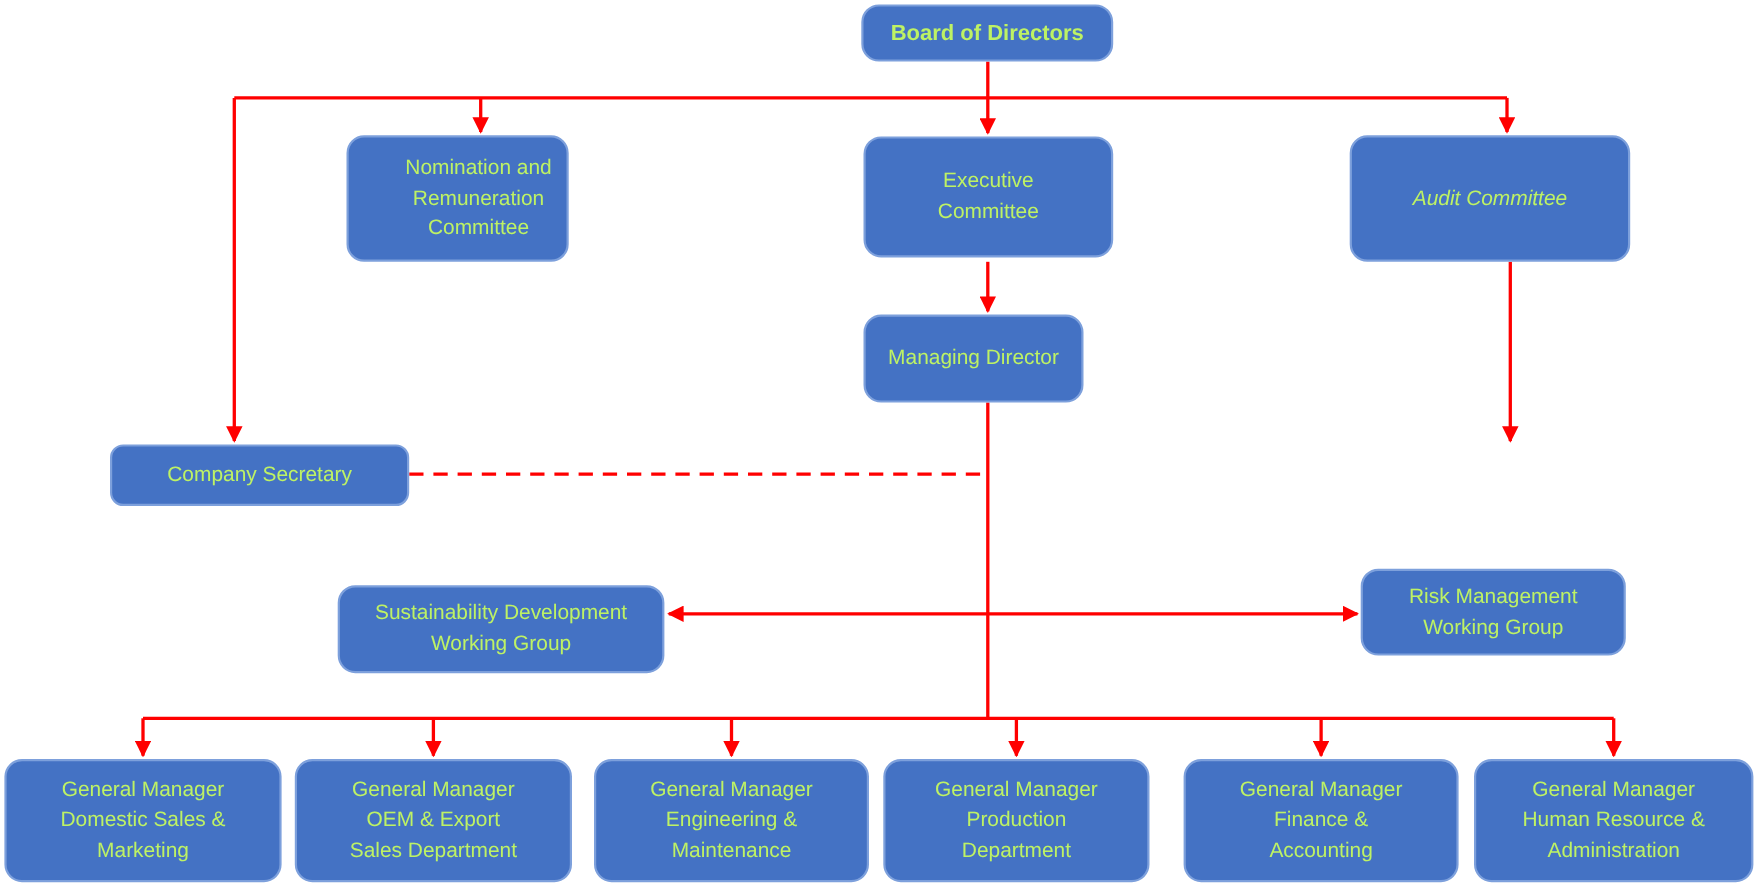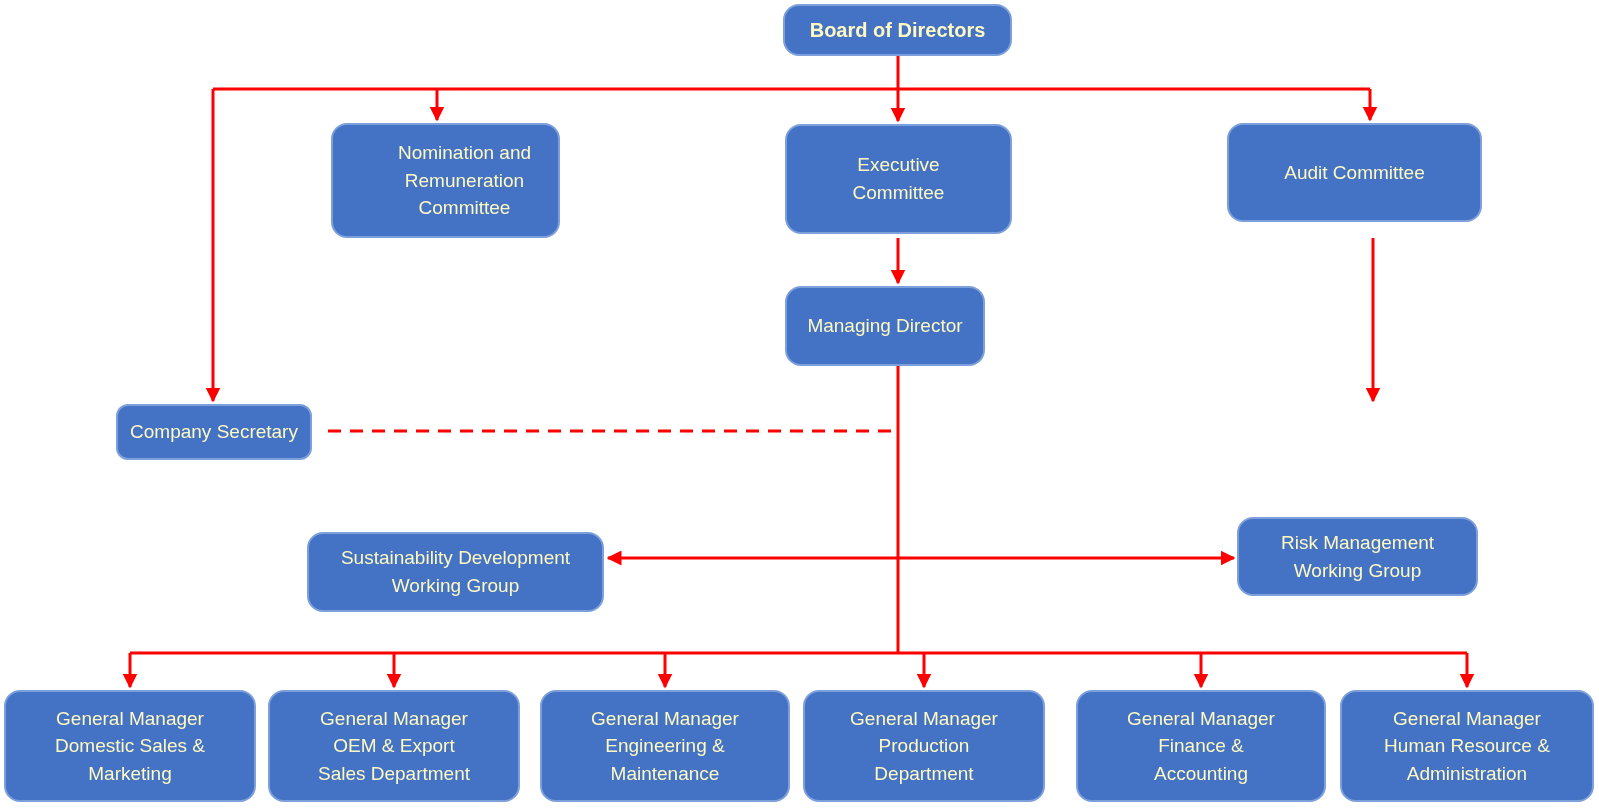--- a/index.html
+++ b/index.html
@@ -16,38 +16,38 @@
     left: 0; top: 0;
     width: 1599px; height: 810px;
     pointer-events: none;
   }
   .node {
     position: absolute;
     box-sizing: border-box;
     background: #4472C4;
     border: 2px solid #7DA0DC;
     border-radius: 16px;
-    color: #fef9c3;
+    color: #bef264;
     display: flex;
     align-items: center;
     justify-content: center;
     text-align: center;
     font-size: 19px;
     line-height: 1.45;
     white-space: pre-line;
     padding: 2px 6px;
   }
   .node.small { border-radius: 12px; }
 
   .board        { left: 783px;  top: 4px;   width: 229px; height: 52px; font-weight: 700; font-size: 20px; }
-  .nomination   { left: 331px;  top: 123px; width: 229px; height: 115px; padding-left: 44px; }
+  .nomination   { left: 315px;  top: 123px; width: 202px; height: 115px; padding-left: 44px; }
   .executive    { left: 785px;  top: 124px; width: 227px; height: 110px; }
-  .audit        { left: 1227px; top: 123px; width: 255px; height: 99px; }
+  .audit        { left: 1227px; top: 123px; width: 255px; height: 115px; font-style: italic; }
   .managing     { left: 785px;  top: 286px; width: 200px; height: 80px; }
-  .companysec   { left: 116px;  top: 404px; width: 196px; height: 56px; }
+  .companysec   { left: 100px;  top: 404px; width: 272px; height: 56px; }
   .internalaud  { left: 1245px; top: 404px; width: 227px; height: 56px; }
   .sustain      { left: 307px;  top: 532px; width: 297px; height: 80px; }
   .riskwg       { left: 1237px; top: 517px; width: 241px; height: 79px; }
   .gm1 { left: 4px;    top: 690px; width: 252px; height: 112px; }
   .gm2 { left: 268px;  top: 690px; width: 252px; height: 112px; }
   .gm3 { left: 540px;  top: 690px; width: 250px; height: 112px; }
   .gm4 { left: 803px;  top: 690px; width: 242px; height: 112px; }
   .gm5 { left: 1076px; top: 690px; width: 250px; height: 112px; }
   .gm6 { left: 1340px; top: 690px; width: 254px; height: 112px; }
 </style>

